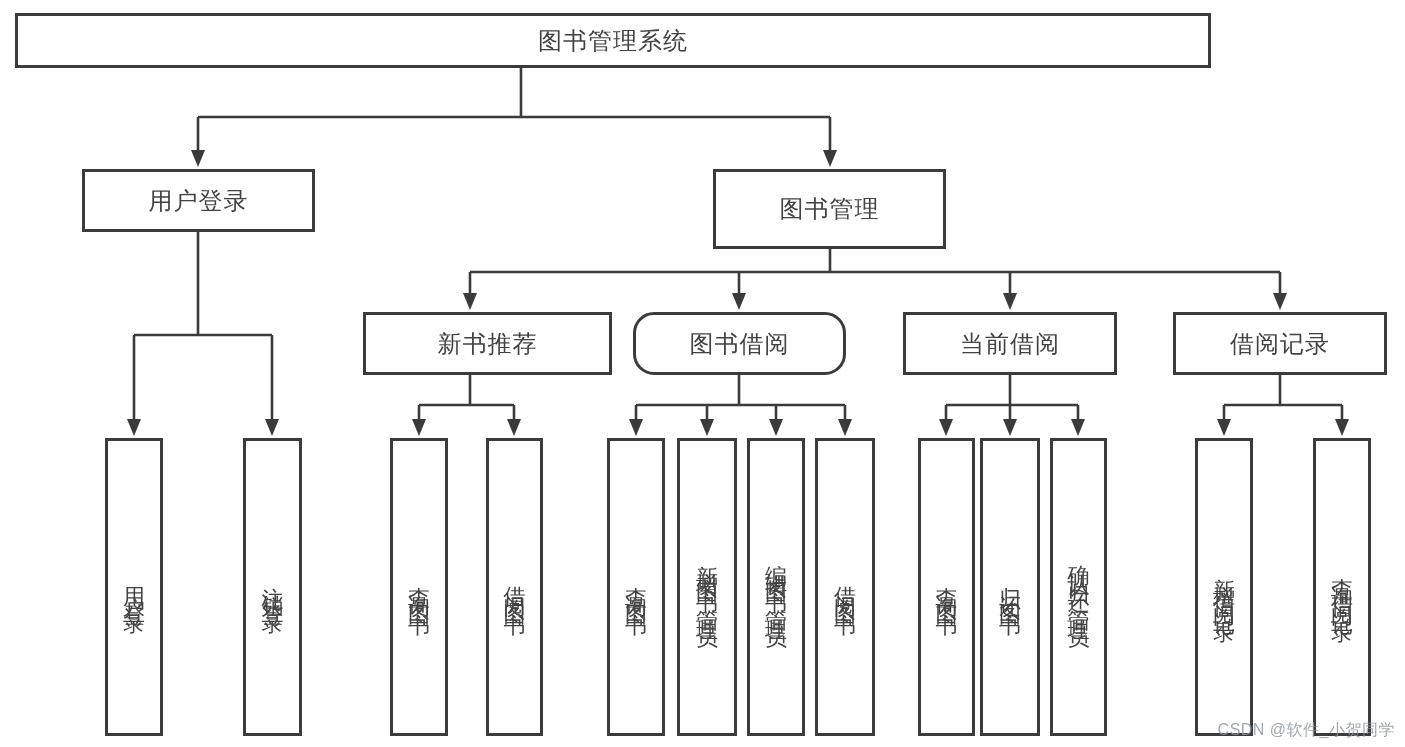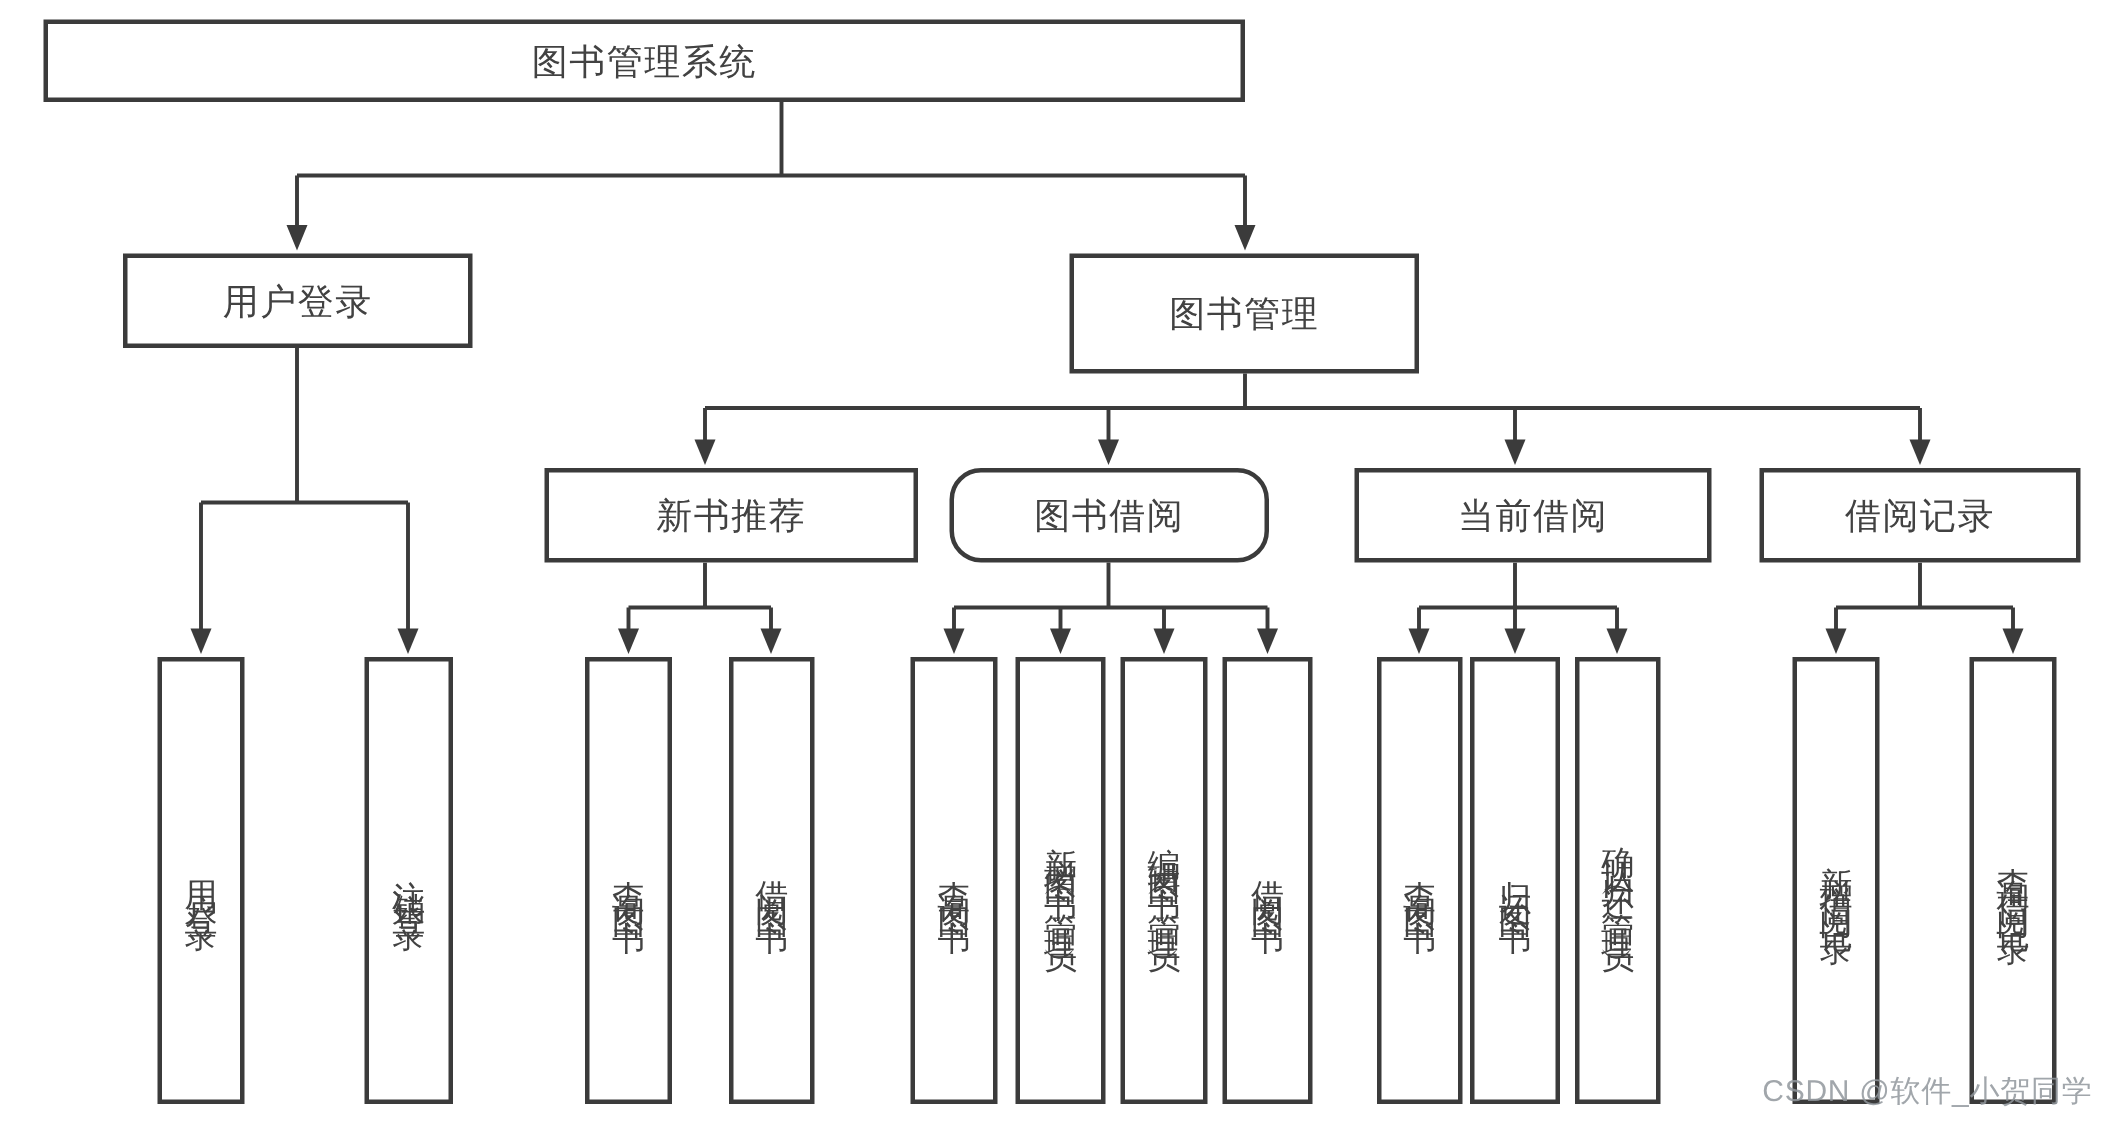--- a/index.html
+++ b/index.html
@@ -38,21 +38,21 @@
     font-size: 22px;
     letter-spacing: 9px;
     color: #424242;
     line-height: 1;
     white-space: nowrap;
   }
   .watermark {
     position: absolute;
     right: 10px;
     bottom: 6px;
-    font-size: 20px;
+    font-size: 16px;
     letter-spacing: 0.5px;
     color: rgba(145, 150, 156, 0.85);
     white-space: nowrap;
   }
 </style>
 </head>
 <body>
 
 <div class="canvas">
 
@@ -82,38 +82,38 @@
       <polygon points="769,419 783,419 776,436"></polygon>
       <polygon points="838,419 852,419 845,436"></polygon>
       <polygon points="939,419 953,419 946,436"></polygon>
       <polygon points="1003,419 1017,419 1010,436"></polygon>
       <polygon points="1071,419 1085,419 1078,436"></polygon>
       <polygon points="1217,419 1231,419 1224,436"></polygon>
       <polygon points="1335,419 1349,419 1342,436"></polygon>
     </g>
   </svg>
 
-  <div class="box" style="left:29px; top:13px; width:801px; height:55px;">
+  <div class="box" style="left:15px; top:13px; width:1196px; height:55px;">
     <span class="hlabel">图书管理系统</span>
   </div>
 
   <div class="box" style="left:82px; top:169px; width:233px; height:63px;">
     <span class="hlabel">用户登录</span>
   </div>
   <div class="box" style="left:713px; top:169px; width:233px; height:80px;">
     <span class="hlabel">图书管理</span>
   </div>
 
   <div class="box" style="left:363px; top:312px; width:249px; height:63px;">
     <span class="hlabel">新书推荐</span>
   </div>
   <div class="box" style="left:633px; top:312px; width:213px; height:63px;border-radius:21px;">
     <span class="hlabel">图书借阅</span>
   </div>
-  <div class="box" style="left:903px; top:312px; width:238px; height:63px;">
+  <div class="box" style="left:903px; top:312px; width:214px; height:63px;">
     <span class="hlabel">当前借阅</span>
   </div>
   <div class="box" style="left:1173px; top:312px; width:214px; height:63px;">
     <span class="hlabel">借阅记录</span>
   </div>
 
   <div class="box" style="left:105px; top:438px; width:58px; height:298px;">
     <span class="vlabel">用户登录</span>
   </div>
   <div class="box" style="left:243px; top:438px; width:59px; height:298px;">

